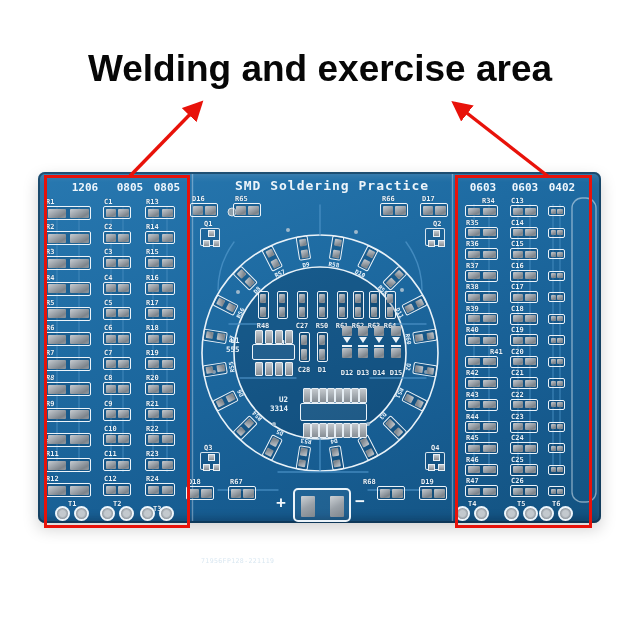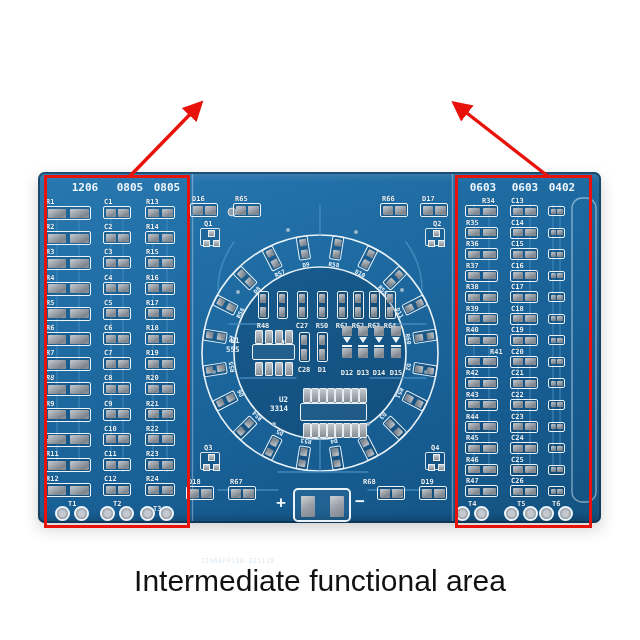--- a/index.html
+++ b/index.html
@@ -62,20 +62,21 @@
   .battsign{position:absolute;color:#f2f8fc;font-weight:bold;font-size:17px;}
   .redbox{position:absolute;border:3px solid #e8120a;box-sizing:border-box;z-index:25;}
   .redbox.left{left:44px;top:175px;width:146px;height:353px;}
   .redbox.right{left:455px;top:175px;width:137px;height:353px;}
 </style>
 </head>
 <body>
 
 <div class="stage">
 
+  <h1 class="headline">Welding and exercise area</h1>
 
   <div class="board">
     <svg class="traces" viewBox="0 0 563 351">
 
       <line x1="154.5" y1="2" x2="154.5" y2="349" stroke="rgba(225,240,250,.38)" stroke-width="1.4"></line>
       <line x1="414.5" y1="2" x2="414.5" y2="349" stroke="rgba(225,240,250,.38)" stroke-width="1.4"></line>
 
       <circle cx="282" cy="181" r="118" fill="none" stroke="#e9f2f8" stroke-width="1.6"></circle>
       <circle cx="282" cy="181" r="86" fill="rgba(8,45,80,.28)" stroke="#e9f2f8" stroke-width="1.6"></circle>
 
@@ -116,20 +117,21 @@
           <circle cx="318" cy="60" r="2" fill="#9fb9cc"></circle>
         <circle cx="200" cy="120" r="2" fill="#9fb9cc"></circle>
           <circle cx="364" cy="118" r="2" fill="#9fb9cc"></circle>
         <circle cx="236" cy="252" r="2" fill="#9fb9cc"></circle>
           <circle cx="330" cy="252" r="2" fill="#9fb9cc"></circle>
         <circle cx="176" cy="200" r="2" fill="#9fb9cc"></circle>
           <circle cx="388" cy="200" r="2" fill="#9fb9cc"></circle>
       </g>
     </svg>
 
+    <div class="silk board-title" style="left:294px;top:6px;">SMD Soldering Practice</div>
 
     <div class="parts" id="parts">
         <div class="hdr" style="left: 47px; top: 9px;">1206</div>
         <div class="hdr" style="left: 92px; top: 9px;">0805</div>
         <div class="hdr" style="left: 129px; top: 9px;">0805</div>
         <div class="clabel" style="left: 8px; top: 26px;">R1</div>
         <div class="pbox" style="left: 7px; top: 34px; width: 46px; height: 14px;">
           <div class="pad"></div>
           <div class="pad"></div>
         </div>
@@ -854,14 +856,13 @@
   <svg class="arrow-svg" viewBox="0 0 640 640">
     <defs>
       <marker id="ah" markerWidth="7" markerHeight="7" refX="5" refY="3" orient="auto">
         <polygon points="0,0 6,3 0,6" fill="#e8120a"></polygon>
       </marker>
     </defs>
     <line x1="130" y1="176" x2="201" y2="103" stroke="#e8120a" stroke-width="3.4" marker-end="url(#ah)"></line>
     <line x1="549" y1="177" x2="454" y2="103" stroke="#e8120a" stroke-width="3.4" marker-end="url(#ah)"></line>
   </svg>
 
-  <h2 class="caption">Intermediate functional area</h2>
 </div>
 
 </body></html>

